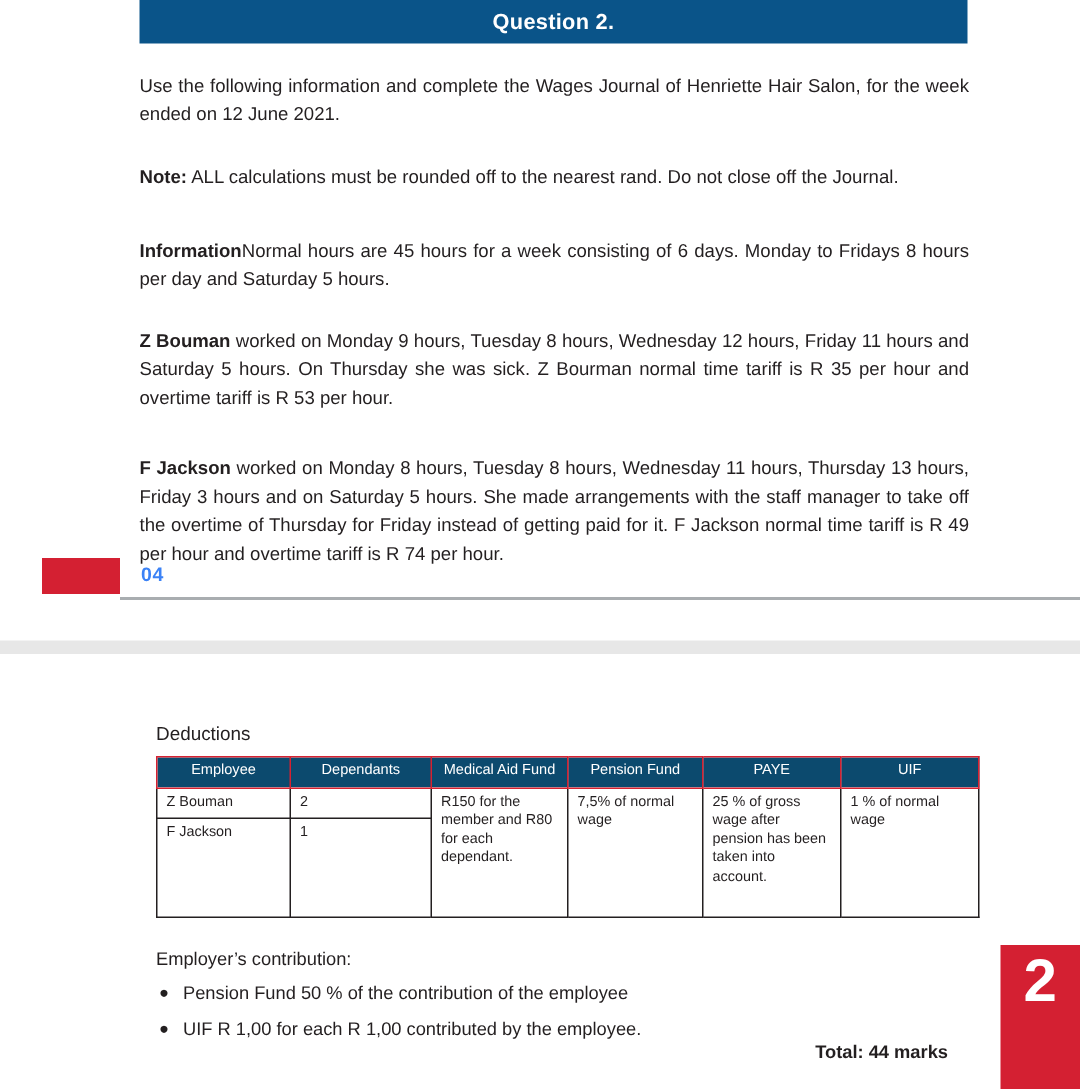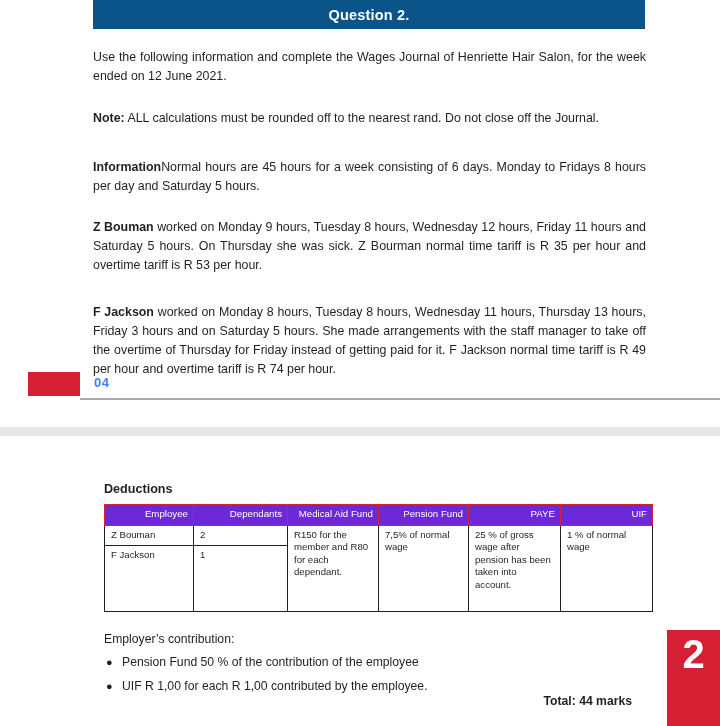--- a/index.html
+++ b/index.html
@@ -97,38 +97,38 @@
     left: 0; top: 436px;
     width: 720px;
     height: 290px;
     background: #ffffff;
   }
 
   .deductions-title {
     position: absolute;
     left: 104px; top: 46px;
     font-size: 12.6px;
-    font-weight: bold;
+    font-weight: normal;
     color: #231f20;
   }
 
   table.deductions {
     position: absolute;
     left: 104px; top: 68px;
     width: 548px;
     border-collapse: collapse;
     table-layout: fixed;
     font-size: 9.6px;
     line-height: 12.5px;
   }
   table.deductions th {
-    background: #6d28d9;
+    background: #0c4a6e;
     color: #ffffff;
     font-weight: normal;
-    text-align: right;
+    text-align: center;
     padding: 3px 5px 4px 5px;
     font-size: 9.7px;
     border: 1px solid #d62130;
   }
   table.deductions td {
     border: 1px solid #231f20;
     vertical-align: top;
     padding: 3px 5px 4px 6px;
     color: #231f20;
     background: #ffffff;

